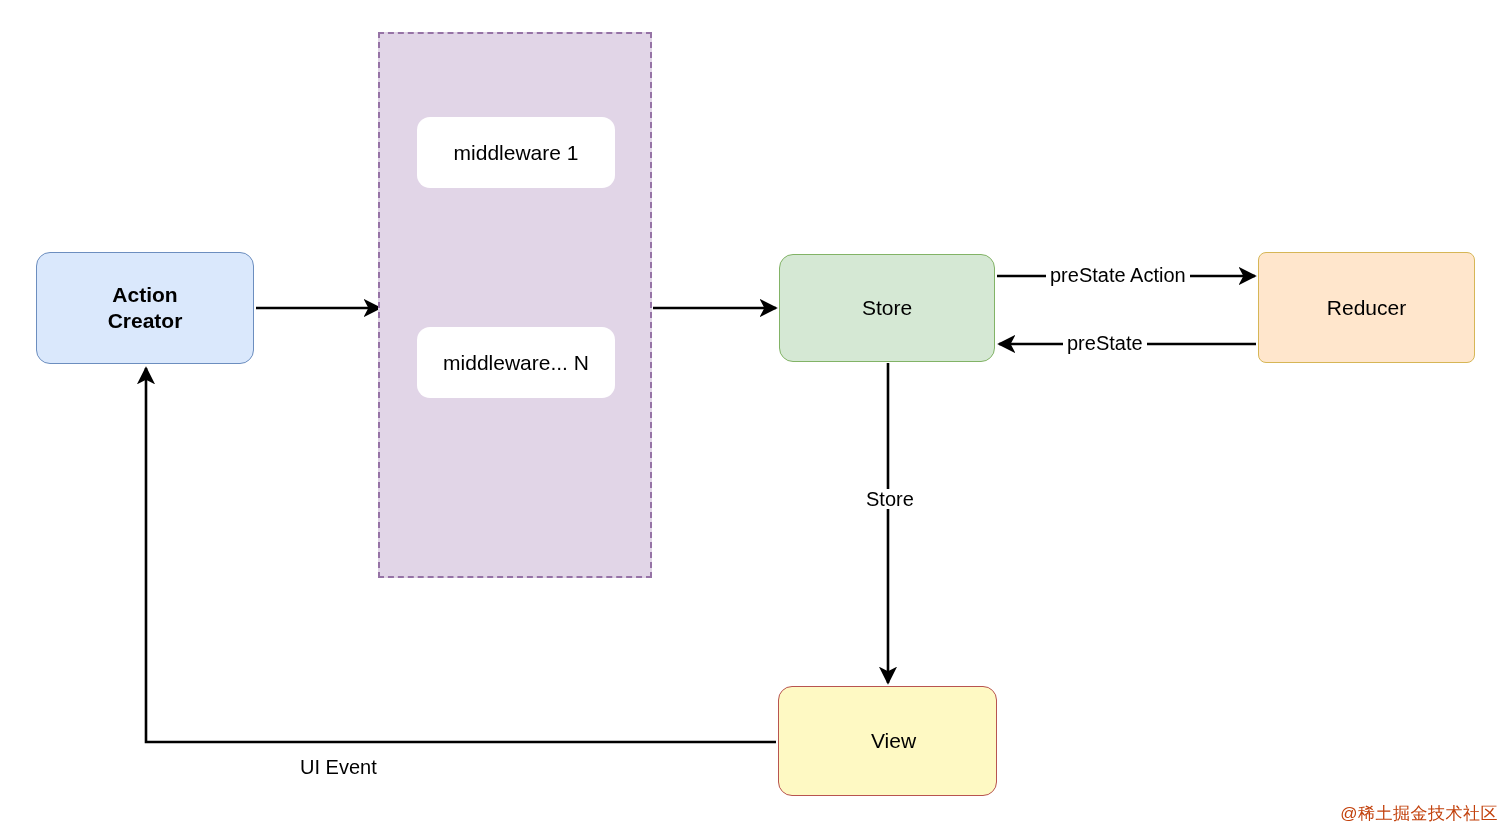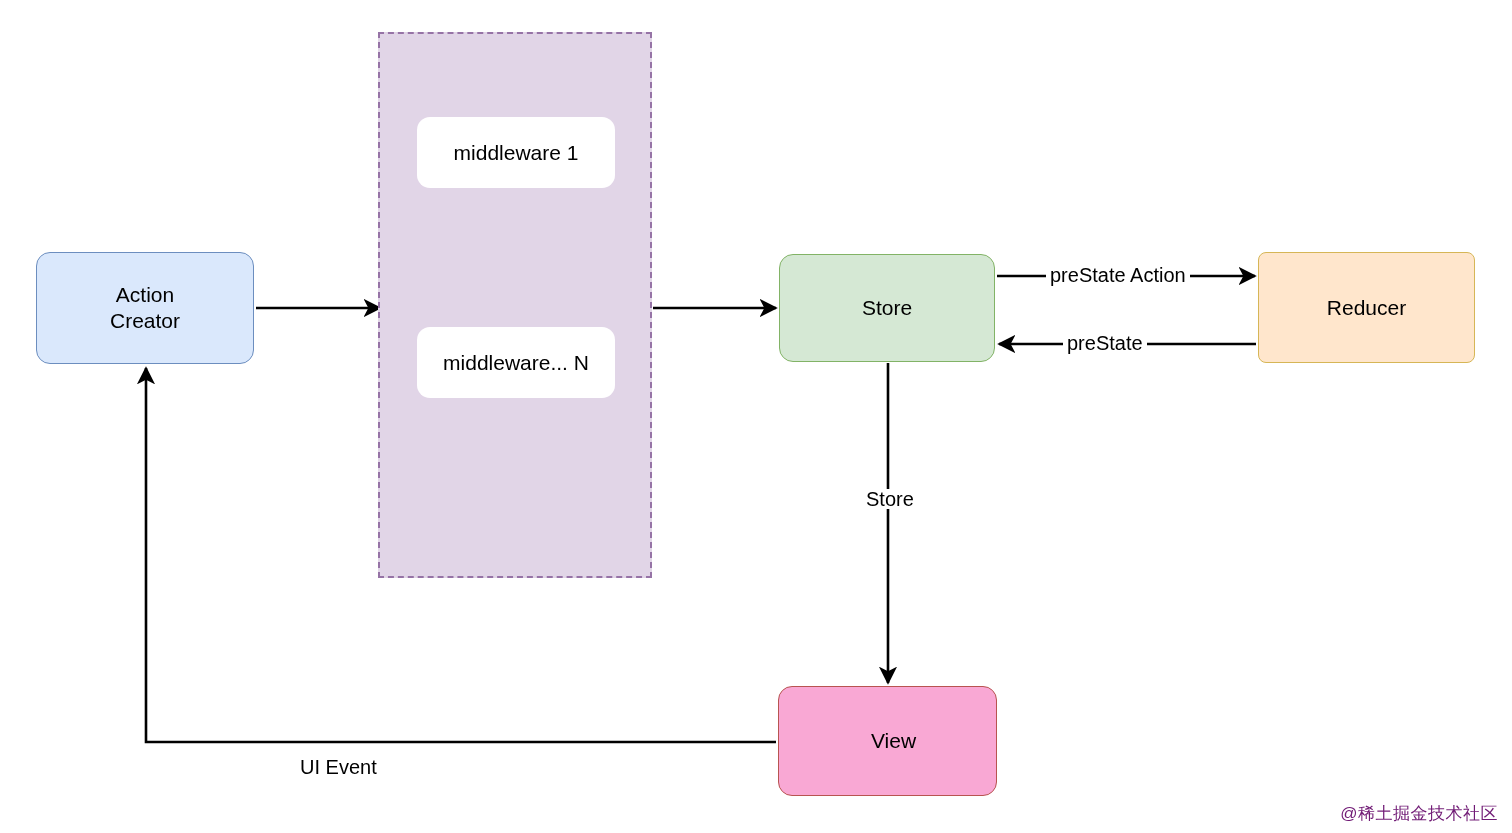--- a/index.html
+++ b/index.html
@@ -39,20 +39,21 @@
     white-space: pre-line;
   }
   .node-action {
     left: 36px;
     top: 252px;
     width: 218px;
     height: 112px;
     background: #dae8fc;
     border: 1.6px solid #6c8ebf;
     border-radius: 14px;
+    font-weight: bold;
   }
   .node-store {
     left: 779px;
     top: 254px;
     width: 216px;
     height: 108px;
     background: #d5e8d4;
     border: 1.6px solid #82b366;
     border-radius: 14px;
   }
@@ -63,21 +64,21 @@
     height: 111px;
     background: #ffe6cc;
     border: 1.8px solid #d6b656;
     border-radius: 8px;
   }
   .node-view {
     left: 778px;
     top: 686px;
     width: 219px;
     height: 110px;
-    background: #f9a8d4;
+    background: #fef9c3;
     border: 1.6px solid #b85450;
     border-radius: 14px;
     padding-left: 12px;
   }
   .mw-container {
     position: absolute;
     left: 378px;
     top: 32px;
     width: 274px;
     height: 546px;
@@ -128,21 +129,21 @@
   .lbl-uievent {
     left: 296px;
     top: 733px;
     margin-top: 24px;
   }
   .watermark {
     position: absolute;
     right: 14px;
     bottom: 8px;
     font-size: 17px;
-    color: #701a75;
+    color: #c2410c;
     letter-spacing: 0.5px;
     user-select: none;
   }
 </style>
 </head>
 <body>
 
 <div id="canvas">
 
   <svg id="wires" viewBox="0 0 1512 833" width="1512" height="833" xmlns="http://www.w3.org/2000/svg">

